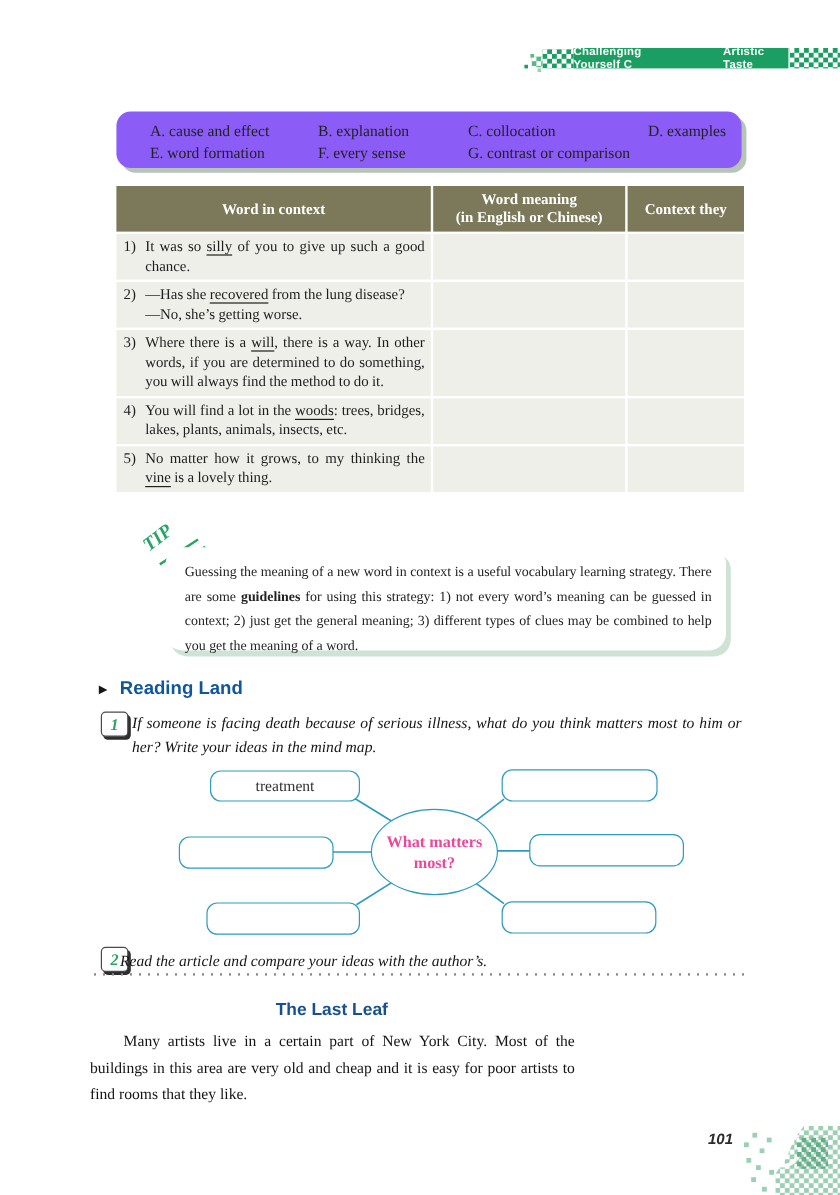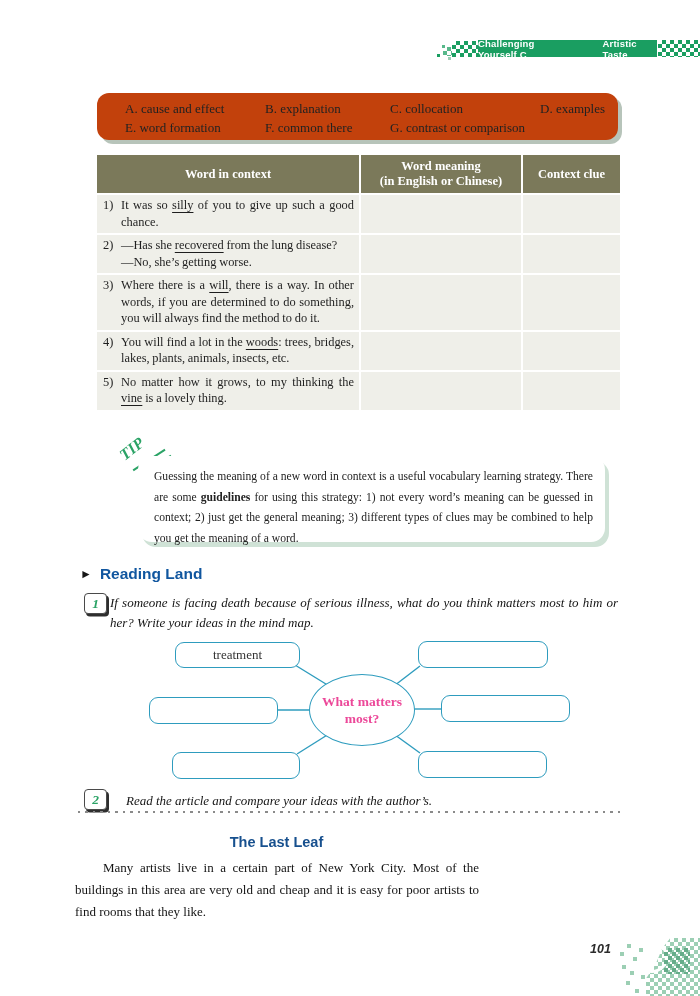--- a/index.html
+++ b/index.html
@@ -12,21 +12,21 @@
     font-family:"Liberation Sans",sans-serif;font-weight:bold;font-size:9.5px;
     display:flex;align-items:center;justify-content:center;gap:30px;letter-spacing:.2px;}
   .checker{background-image:conic-gradient(var(--g) 25%,transparent 0 50%,var(--g) 0 75%,transparent 0);
     background-size:8px 8px;}
   .hdr-checker-right{left:658px;top:40px;width:42px;height:17px;--g:#1a9e61;}
   .hdr-dots-a{left:452px;top:41px;width:26px;height:16px;--g:#1a9e61;}
   .hdr-dots-b{left:443px;top:47px;width:9px;height:9px;--g:#57b88a;}
   .dot{position:absolute;width:4px;height:4px;}
 
   
-  .options{left:97px;top:93px;width:521px;height:47px;background:#c2410c;border-radius:12px;
+  .options{left:97px;top:93px;width:521px;height:47px;background:#8b5cf6;border-radius:12px;
     box-shadow:4px 4px 0 #b7c4ba;display:grid;grid-template-columns:140px 125px 150px 1fr;
     padding:6px 0 12px 28px;box-sizing:border-box;font-size:13px;line-height:19px;color:#222;}
 
   
   .vtable{left:97px;top:155px;width:521px;display:grid;grid-template-columns:262px 160px 97px;
     gap:2px;background:#fff;}
   .th{background:#7b795a;color:#fff;font-weight:bold;font-size:12.5px;line-height:15px;
     height:38px;display:flex;align-items:center;justify-content:center;text-align:center;
     white-space:pre-line;}
   .td{background:#efefe9;}
@@ -50,21 +50,21 @@
   .rl{left:80px;top:565px;font-family:"Liberation Sans",sans-serif;font-weight:bold;
     font-size:15.5px;color:#10569f;display:flex;align-items:center;gap:8px;}
   .rl .arrow{color:#161616;font-size:12px;}
   .badge{width:21px;height:19px;background:#fff;border:1.3px solid #4a4a4a;border-radius:4px;
     box-shadow:2px 2.5px 0 #2e2e2e;display:flex;align-items:center;justify-content:center;
     font-weight:bold;font-style:italic;color:#2ba366;font-size:13.5px;}
   .badge1{left:84px;top:593px;}
   .badge2{left:84px;top:789px;}
   .extext{font-style:italic;font-size:13px;line-height:20px;color:#141414;}
   .ex1{left:110px;top:593px;width:508px;text-align:justify;}
-  .ex2{left:126px;top:791px;width:508px;}
+  .ex2{left:100px;top:791px;width:508px;}
 
   
   .mindmap{left:140px;top:636px;width:430px;height:150px;}
   .mindmap svg{position:absolute;left:0;top:0;}
   .mbox{position:absolute;background:#fff;border:1.4px solid #2e9cbe;border-radius:9px;
     box-sizing:border-box;display:flex;align-items:center;justify-content:center;
     font-size:13px;color:#333;}
   .b0{left:35px;top:6px;width:125px;height:26px;align-items:center;}
   .b1{left:278px;top:5px;width:130px;height:27px;}
   .b2{left:9px;top:61px;width:129px;height:27px;}
@@ -108,30 +108,30 @@
     <span>Artistic Taste</span>
   </div>
   <div class="abs checker hdr-checker-right"></div>
 
   <div class="abs options">
     <span>A. cause and effect</span>
     <span>B. explanation</span>
     <span>C. collocation</span>
     <span>D. examples</span>
     <span>E. word formation</span>
-    <span>F. common there</span>
+    <span>F. every sense</span>
     <span>G. contrast or comparison</span>
     <span></span>
   </div>
 
   <div class="abs vtable" id="vtable">
     <div class="th">Word in context</div>
     <div class="th">Word meaning
 (in English or Chinese)</div>
-    <div class="th">Context clue</div>
+    <div class="th">Context they</div>
   <div class="td c1">
         <span class="num">1)</span>
         <span class="txt">It was so <u>silly</u> of you to give up such a good chance.</span>
       </div>
       <div class="td"></div>
       <div class="td"></div>
       <div class="td c1">
         <span class="num">2)</span>
         <span class="txt">—Has she <u>recovered</u> from the lung disease?
 —No, she’s getting worse.</span>

